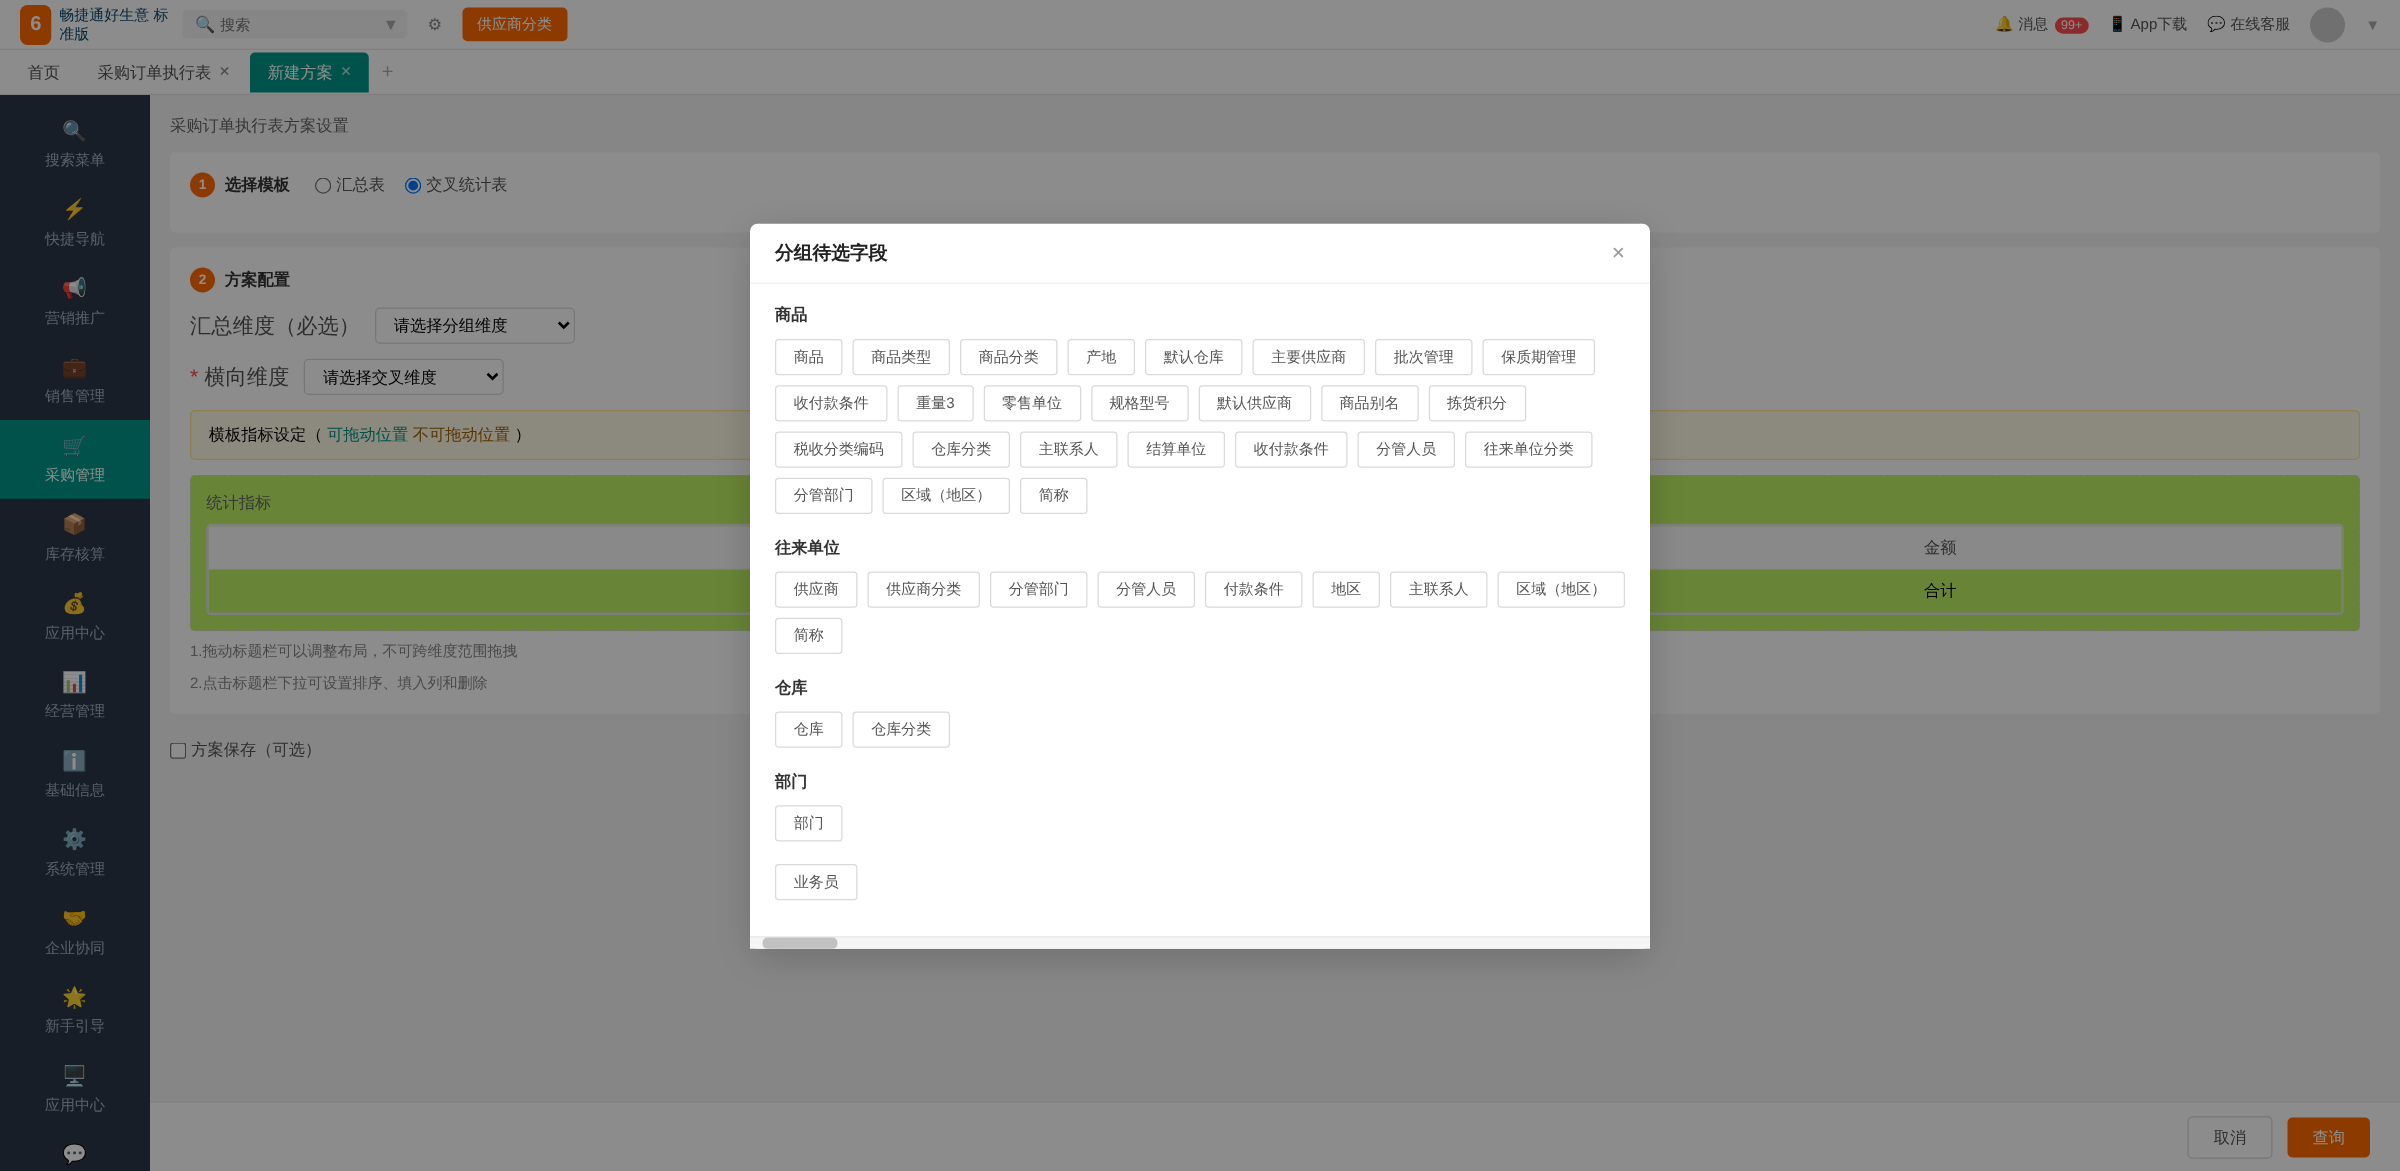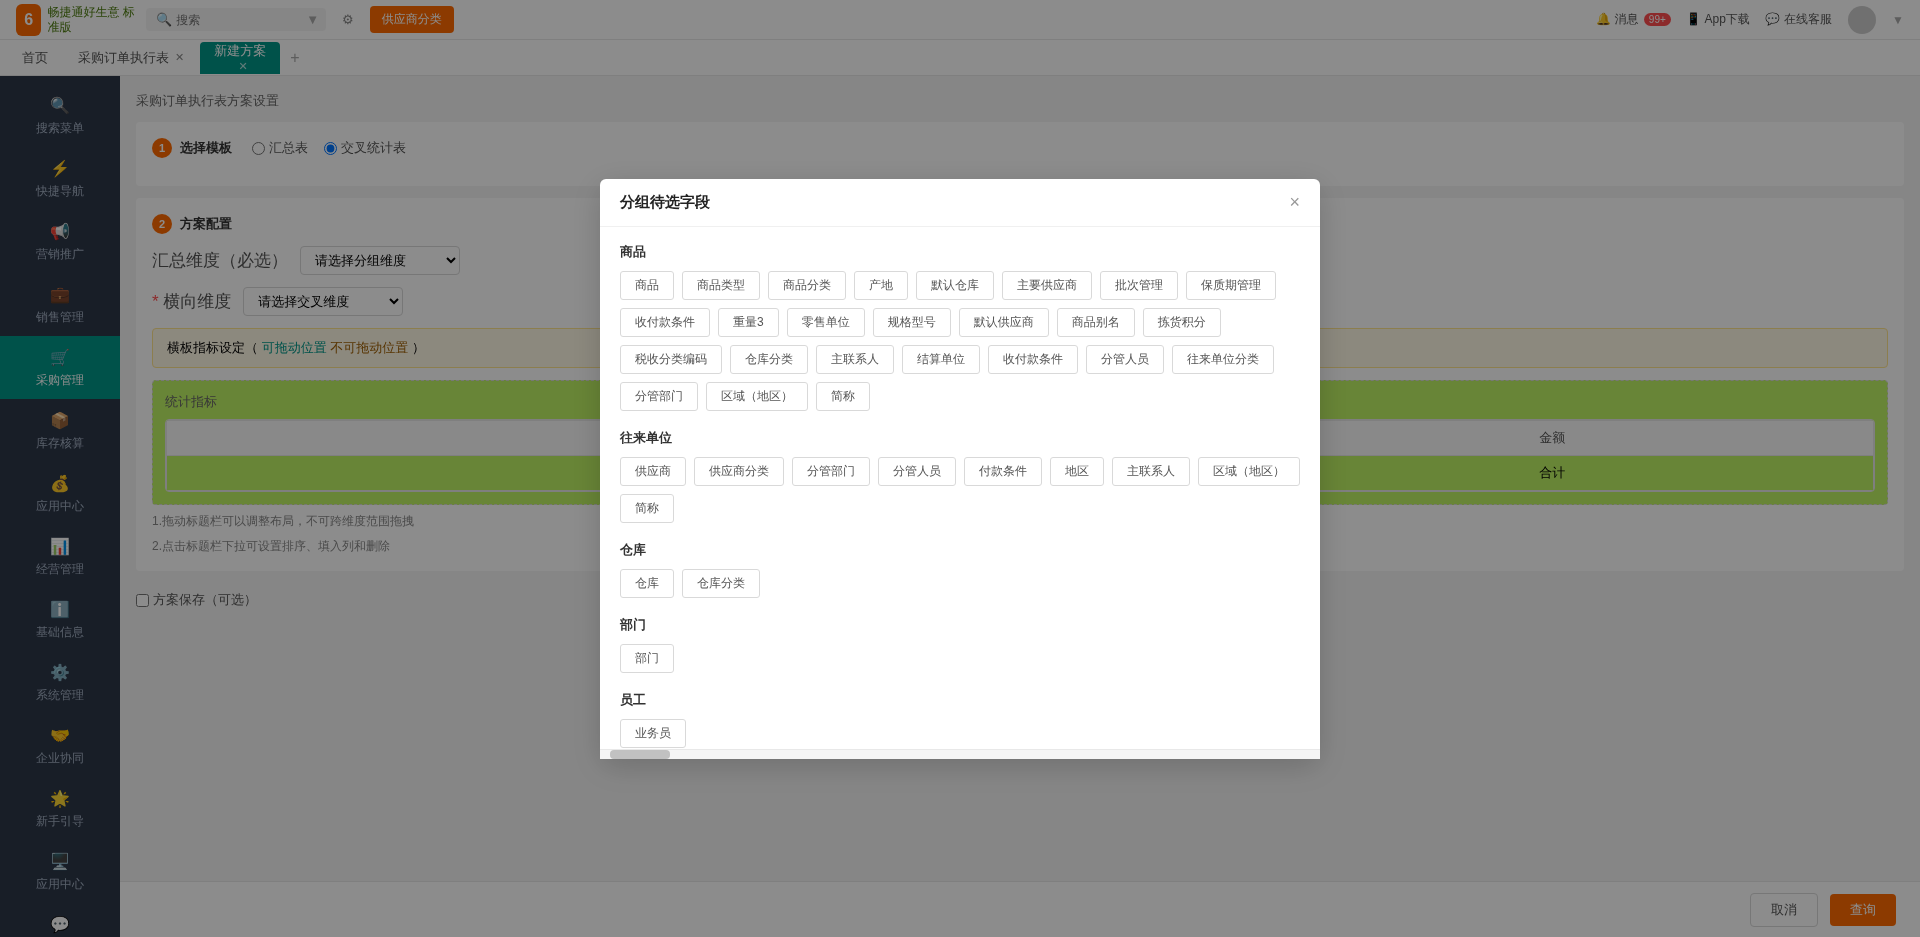--- a/index.html
+++ b/index.html
@@ -27,21 +27,21 @@
       background: #ff6b00;
       border-radius: 6px;
       display: flex;
       align-items: center;
       justify-content: center;
       color: white;
       font-size: 16px;
       font-weight: bold;
       margin-right: 6px;
     }
-    .logo-text { font-size: 12px; color: #4d7c0f; line-height: 1.2; }
+    .logo-text { font-size: 12px; color: #0c4a6e; line-height: 1.2; }
     .topbar-search {
       display: flex;
       align-items: center;
       background: #f5f5f5;
       border-radius: 4px;
       padding: 4px 10px;
       width: 180px;
       margin: 0 10px;
     }
     .topbar-search input {
@@ -101,21 +101,20 @@
       align-items: center;
       font-size: 13px;
       cursor: pointer;
       border-radius: 4px 4px 0 0;
       color: #555;
       position: relative;
     }
     .tab.active {
       background: #009688;
       color: white;
-      flex-direction: column;
     }
     .tab-close {
       margin-left: 6px;
       font-size: 11px;
       opacity: 0.7;
       cursor: pointer;
     }
 
     
     .layout {
@@ -591,21 +590,20 @@
       </div>
 
       <div class="field-section">
         <div class="field-section-title">部门</div>
         <div class="field-tags">
           <span class="field-tag">部门</span>
         </div>
       </div>
 
       <div class="field-section">
-        <div class="field-section-title">员工</div>
         <div class="field-tags">
           <span class="field-tag">业务员</span>
         </div>
       </div>
 
     </div>
 
     <div class="modal-hscroll">
       <div class="modal-hscroll-thumb"></div>
     </div>

